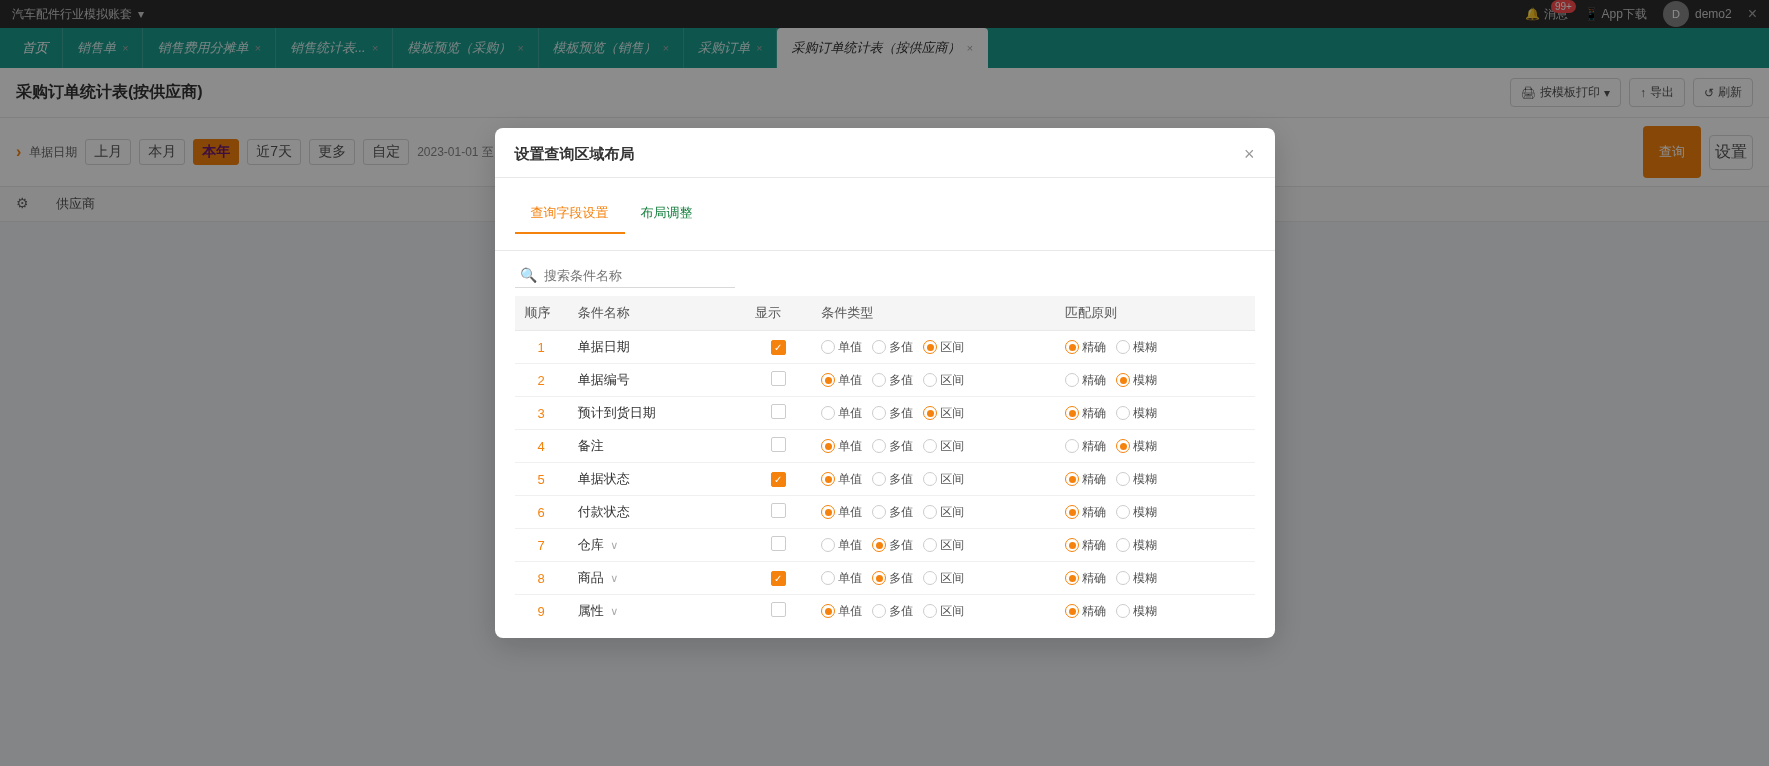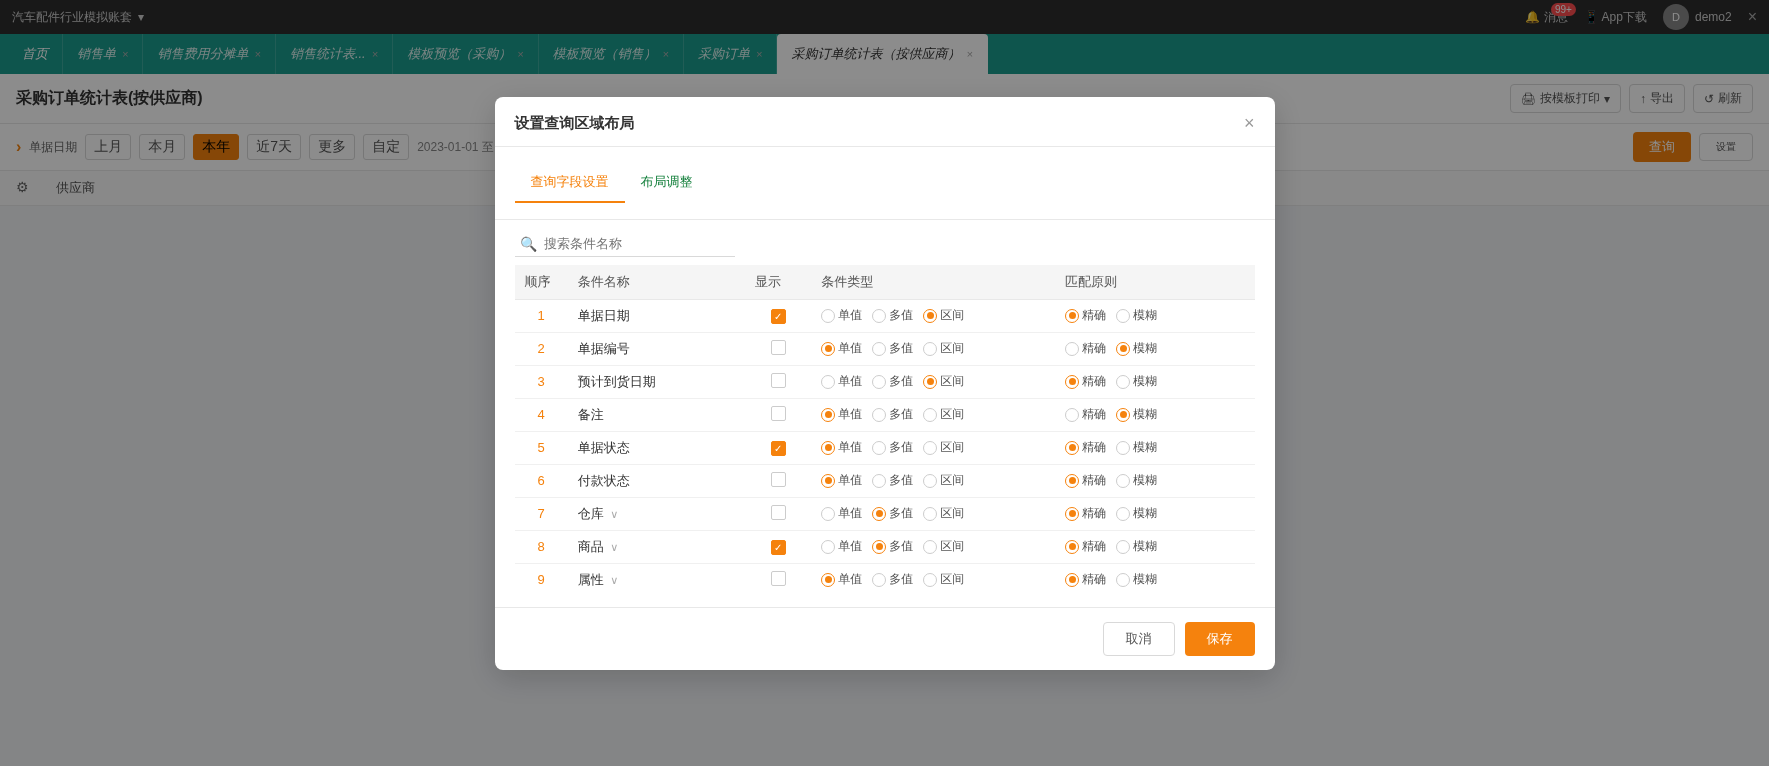--- a/index.html
+++ b/index.html
@@ -1,21 +1,21 @@
 <!DOCTYPE html>
 <html><head>
   <meta charset="utf-8">
   <style>
     * { box-sizing: border-box; margin: 0; padding: 0; }
     body { font-family: 'Microsoft YaHei', Arial, sans-serif; font-size: 13px; background: #f0f2f5; overflow: hidden; }
 
     
     .top-bar {
       background: #2d2d2d;
-      height: 34px;
+      height: 28px;
       display: flex;
       align-items: center;
       justify-content: space-between;
       padding: 0 12px;
       color: #ccc;
     }
     .top-bar-left { font-size: 12px; display: flex; align-items: center; gap: 6px; }
     .top-bar-right { display: flex; align-items: center; gap: 16px; font-size: 12px; }
     .top-bar-right .notif { position: relative; }
     .top-bar-right .badge {
@@ -88,31 +88,31 @@
       align-items: center;
       gap: 8px;
       border-bottom: 1px solid #e8e8e8;
     }
     .filter-toggle { color: #f5820d; cursor: pointer; font-size: 16px; font-weight: bold; }
     .filter-label { font-size: 12px; color: #666; }
     .filter-btn {
       padding: 3px 8px; border-radius: 3px; font-size: 14px;
       border: 1px solid #d9d9d9; background: white; cursor: pointer; color: #555;
     }
-    .filter-btn.active { background: #f5820d; color: #000000; border-color: #f5820d; }
+    .filter-btn.active { background: #f5820d; color: #701a75; border-color: #f5820d; font-weight: bold; }
     .date-range { font-size: 12px; color: #888; }
     .filter-dots { color: #888; margin-left: 4px; cursor: pointer; }
     .btn-query {
       margin-left: auto;
       background: #f5820d; color: white; border: none;
-      padding: 6px 16px; border-radius: 4px; cursor: pointer; font-size: 13px;
+      padding: 17px 16px; border-radius: 4px; cursor: pointer; font-size: 13px;
     }
     .btn-settings {
       background: white; color: #555; border: 1px solid #d9d9d9;
-      padding: 6px 16px; border-radius: 4px; cursor: pointer; font-size: 10px;
+      padding: 6px 5px; border-radius: 4px; cursor: pointer; font-size: 16px;
     }
 
     
     .table-area {
       background: white;
       margin: 0;
     }
     .col-header {
       display: flex;
       background: #fafafa;
@@ -677,18 +677,14 @@
       <span>模糊</span>
     </label>
                   </div>
                 </td>
               </tr>
             </tbody>
         </table>
       </div>
     </div>
 
-    <div class="dialog-footer">
-      <button class="btn-cancel">取消</button>
-      <button class="btn-save">保存</button>
-    </div>
   </div>
 </div>
 
 </body></html>

